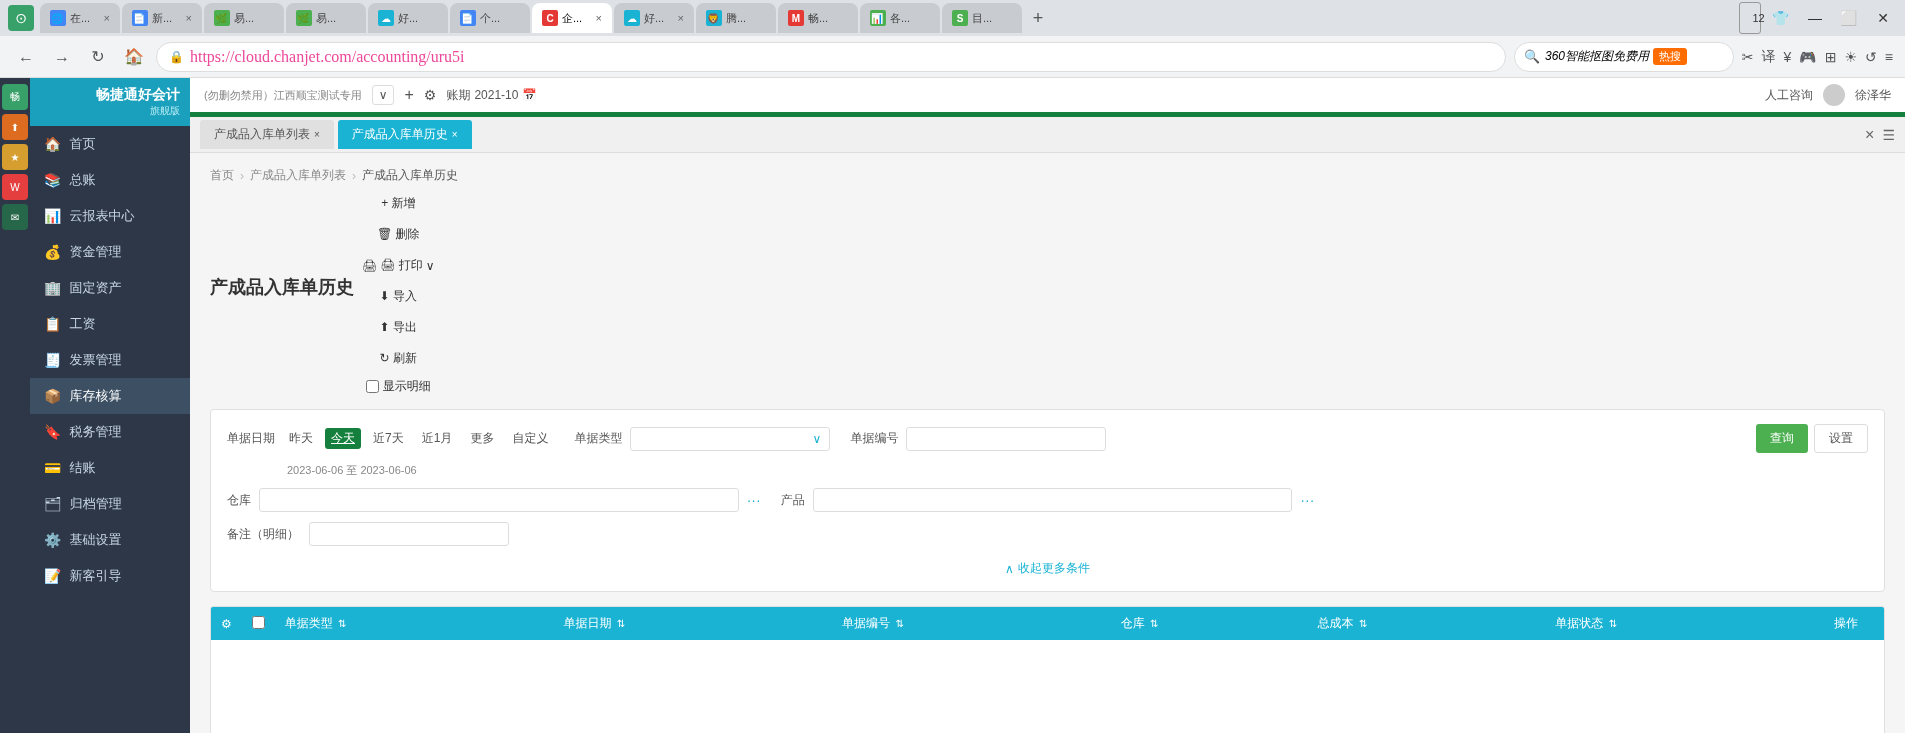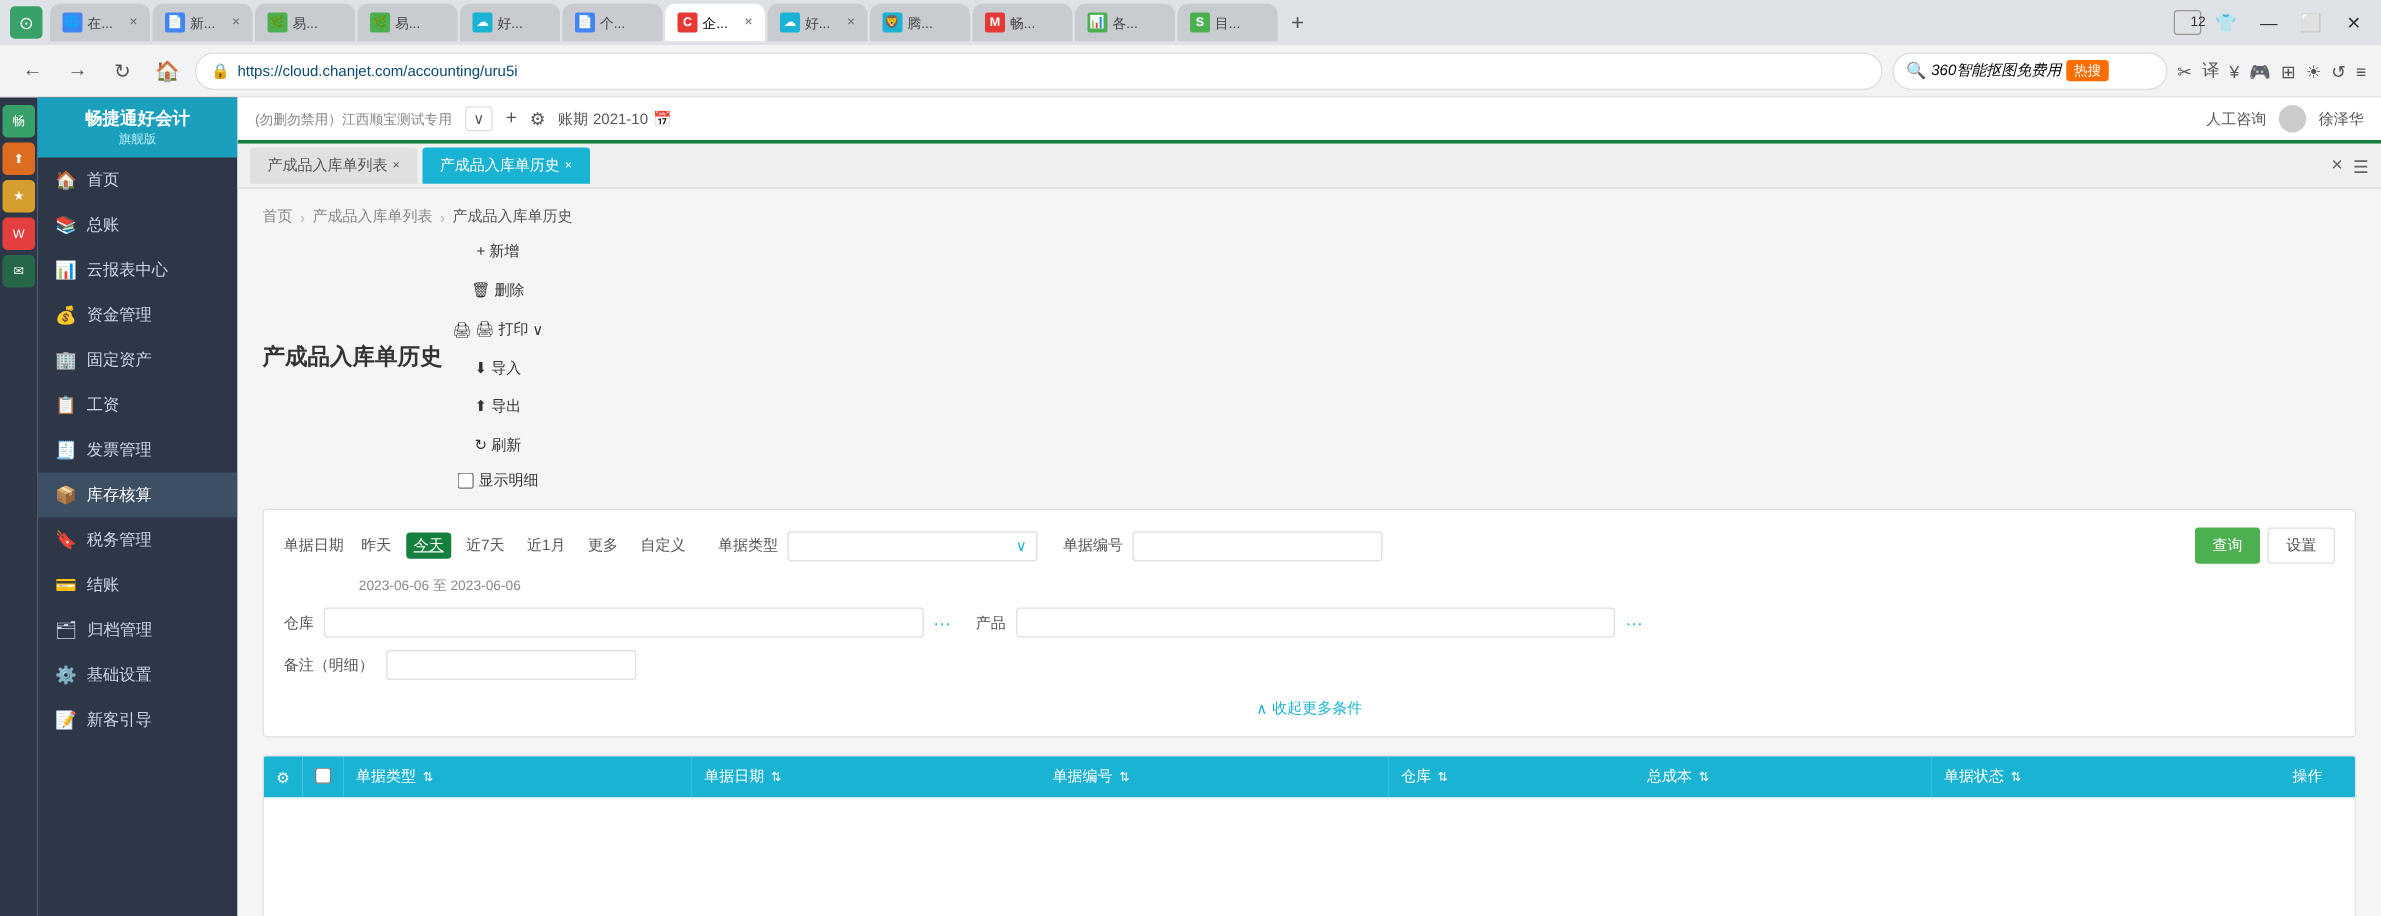--- a/index.html
+++ b/index.html
@@ -16,57 +16,57 @@
     .tab-close { font-size: 11px; color: #666; cursor: pointer; flex-shrink: 0; }
     .new-tab-btn { width: 28px; height: 28px; display: flex; align-items: center; justify-content: center; border-radius: 50%; cursor: pointer; font-size: 18px; color: #555; }
     .tab-controls { margin-left: auto; display: flex; align-items: center; gap: 6px; }
     .window-btn { width: 28px; height: 28px; display: flex; align-items: center; justify-content: center; cursor: pointer; font-size: 14px; color: #333; }
 
     
     .address-bar { background: #f1f3f4; display: flex; align-items: center; height: 42px; padding: 0 12px; gap: 8px; border-bottom: 1px solid #ddd; }
     .nav-btn { width: 28px; height: 28px; display: flex; align-items: center; justify-content: center; border-radius: 50%; cursor: pointer; color: #555; font-size: 16px; }
     .address-input { flex: 1; background: #fff; border: 1px solid #ddd; border-radius: 20px; height: 30px; padding: 0 12px; font-size: 12px; color: #333; display: flex; align-items: center; gap: 6px; }
     .address-lock { color: #4caf50; font-size: 12px; }
-    .address-text { flex: 1; font-size: 12px; color: #0c4a6e; }
+    .address-text { flex: 1; font-size: 16px; color: #ec4899; font-family: Liberation Serif, serif; }
     .toolbar-right { display: flex; align-items: center; gap: 8px; }
     .toolbar-icon { font-size: 14px; color: #555; cursor: pointer; }
 
     
     .app-layout { display: flex; flex: 1; height: calc(733px - 106px); }
 
     
     .app-icons { width: 30px; background: #2d3748; display: flex; flex-direction: column; align-items: center; padding-top: 6px; gap: 4px; }
     .app-icon-item { width: 26px; height: 26px; border-radius: 4px; display: flex; align-items: center; justify-content: center; cursor: pointer; font-size: 13px; }
     .app-icon-item.green { background: #38a169; }
     .app-icon-item.orange { background: #dd6b20; }
     .app-icon-item.yellow { background: #d69e2e; }
     .app-icon-item.red { background: #e53e3e; }
     .app-icon-item.darkgreen { background: #276749; }
 
     
     .nav-sidebar { width: 160px; background: #2d3748; color: #fff; display: flex; flex-direction: column; }
-    .nav-header { background: #1a9fbd; padding: 8px 0; text-align: center; }
+    .nav-header { background: #1a9fbd; padding: 8px 10px; text-align: right; }
     .nav-header-title { font-size: 14px; font-weight: bold; color: #fff; }
     .nav-header-sub { font-size: 10px; color: #b2ebf2; }
     .nav-item { display: flex; align-items: center; padding: 9px 14px; cursor: pointer; gap: 8px; color: #c8d6e5; font-size: 13px; }
     .nav-item.active { background: #3d4f63; color: #fff; }
     .nav-icon { font-size: 14px; }
 
     
     .main-content { flex: 1; background: #f5f5f5; display: flex; flex-direction: column; overflow: hidden; }
 
     
     .content-tabs { background: #f0f0f0; display: flex; align-items: center; border-bottom: 1px solid #ddd; padding: 0 10px; height: 36px; gap: 4px; }
     .content-tab { padding: 6px 14px; font-size: 12px; cursor: pointer; border-radius: 3px 3px 0 0; display: flex; align-items: center; gap: 4px; }
     .content-tab.active { background: #1ab3d4; color: #fff; }
     .content-tab.inactive { background: #e0e0e0; color: #555; }
     .content-tab-close { font-size: 10px; }
 
     
-    .page-header { background: #fff; padding: 6px 14px; display: flex; align-items: center; gap: 10px; border-bottom: 3px solid #15803d; font-size: 12px; color: #555; }
+    .page-header { background: #fff; padding: 6px 14px; display: flex; align-items: center; gap: 10px; border-bottom: 5px solid #15803d; font-size: 12px; color: #555; }
     .page-header-company { display: flex; align-items: center; gap: 4px; border: 1px solid #ddd; border-radius: 3px; padding: 2px 6px; cursor: pointer; }
     .page-header-period { display: flex; align-items: center; gap: 4px; }
 
     
     .page-content { flex: 1; padding: 14px 20px; overflow-y: auto; }
     .page-title { font-size: 18px; font-weight: bold; color: #333; margin-bottom: 14px; }
 
     
     .action-bar { display: flex; align-items: center; gap: 8px; margin-bottom: 14px; justify-content: flex-end; font-size: 12px; color: #333; flex-direction: column; }
     .action-btn { display: flex; align-items: center; gap: 3px; cursor: pointer; padding: 3px 8px; border-radius: 3px; }
@@ -170,21 +170,21 @@
       <span class="tab-title">各...</span>
     </div>
     <div class="tab inactive">
       <span class="tab-icon" style="background:#4caf50;color:#fff;font-size:10px;display:flex;align-items:center;justify-content:center;font-weight:bold;">S</span>
       <span class="tab-title">目...</span>
     </div>
 
     <div class="new-tab-btn">+</div>
 
     <div class="tab-controls">
-      <div class="window-btn" style="border:1px solid #999;border-radius:3px;font-size:11px;width:22px;height:20px;padding-left:17px;">12</div>
+      <div class="window-btn" style="border:1px solid #999;border-radius:3px;font-size:11px;width:22px;height:32px;padding-left:17px;">12</div>
       <div class="window-btn">👕</div>
       <div class="window-btn">—</div>
       <div class="window-btn">⬜</div>
       <div class="window-btn">✕</div>
     </div>
   </div>
 
   <div class="address-bar">
     <div class="nav-btn">←</div>
     <div class="nav-btn">→</div>

